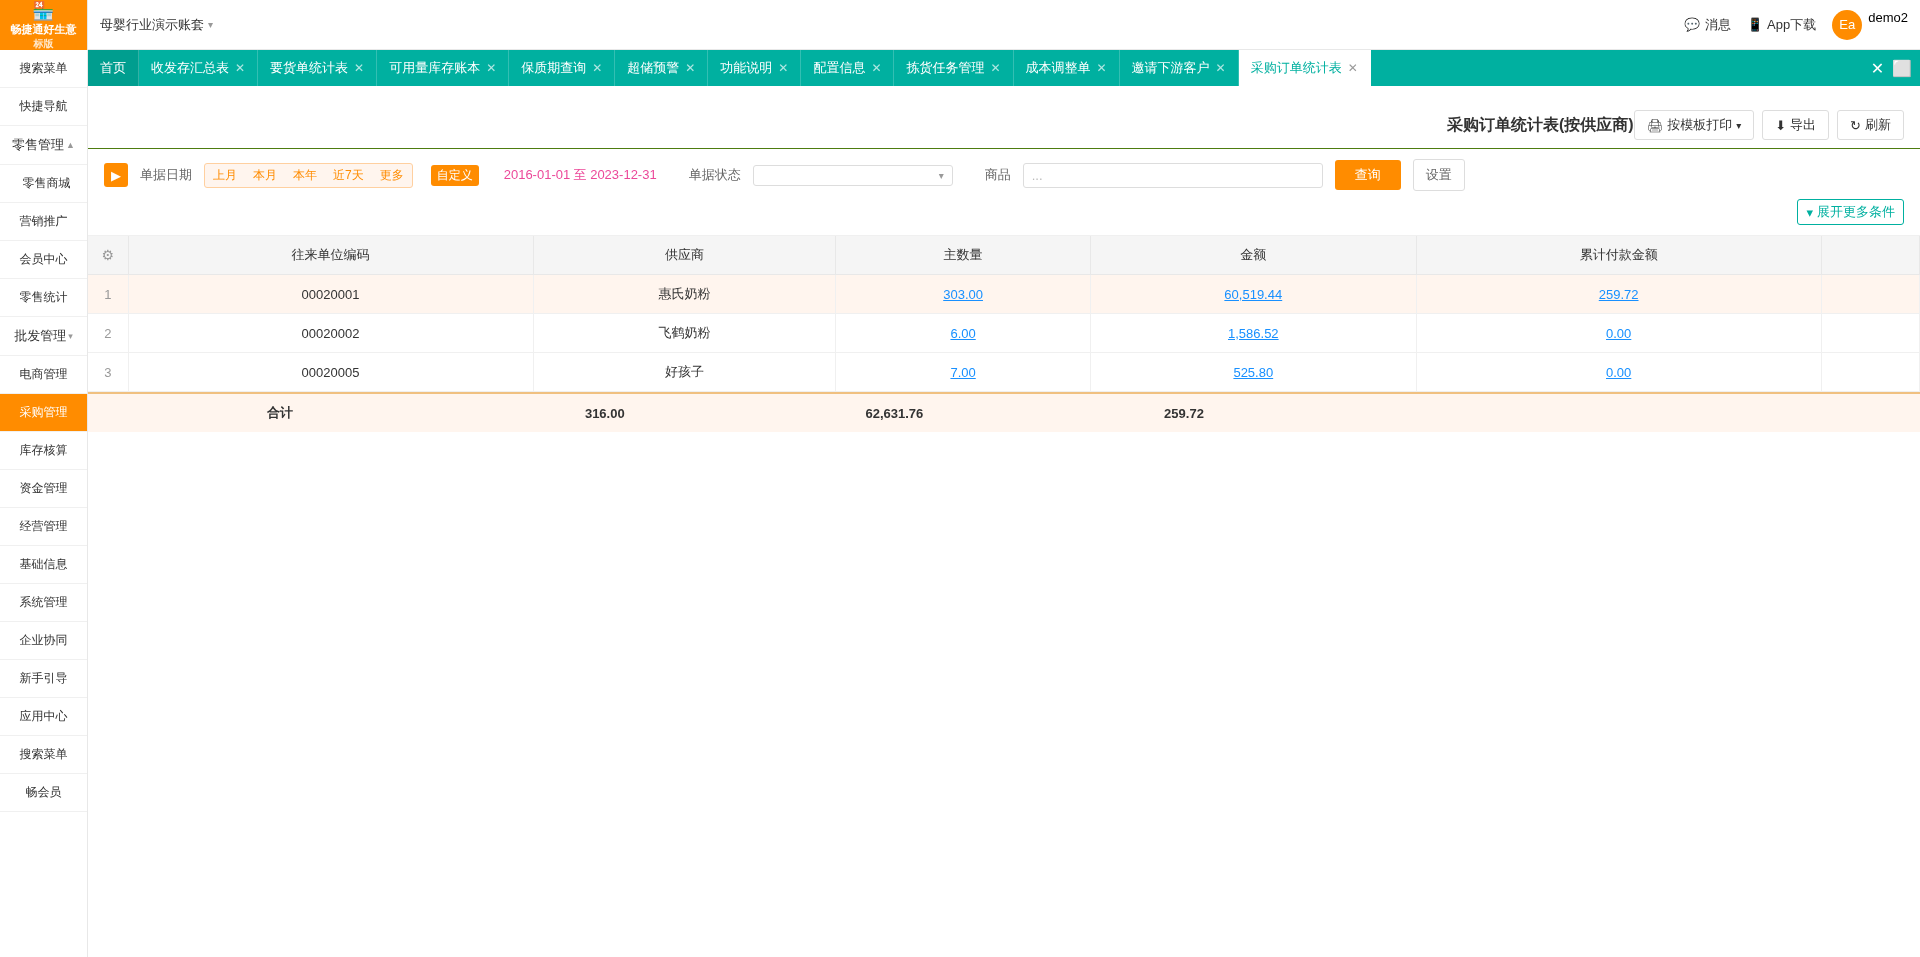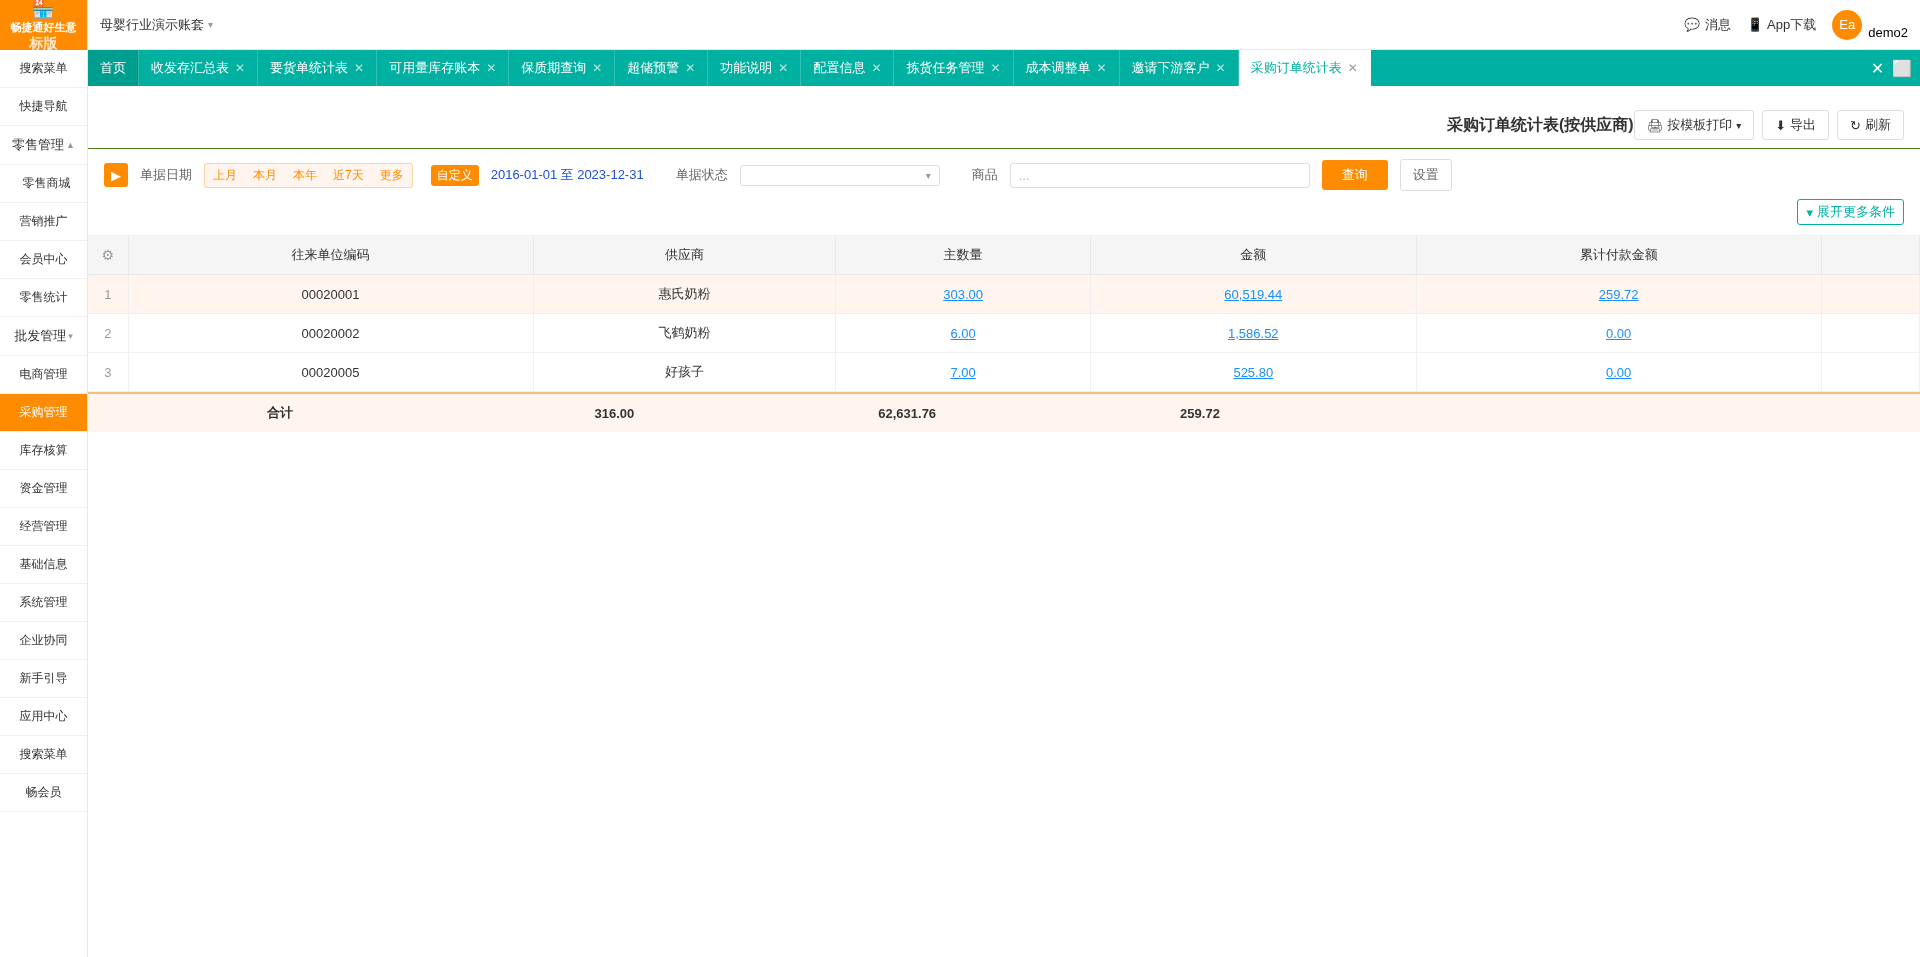--- a/index.html
+++ b/index.html
@@ -14,21 +14,21 @@
     .main { flex: 1; display: flex; flex-direction: column; overflow: hidden; }
 
     
     .topbar { height: 50px; background: #fff; display: flex; align-items: center; justify-content: space-between; padding: 0 12px; border-bottom: 1px solid #e8e8e8; }
     .topbar-left { display: flex; align-items: center; gap: 8px; }
     .topbar-dropdown { display: flex; align-items: center; gap: 4px; color: #333; font-size: 13px; cursor: pointer; }
     .topbar-dropdown .dd-arrow { font-size: 10px; color: #999; }
     .topbar-right { display: flex; align-items: center; gap: 16px; }
     .topbar-msg { display: flex; align-items: center; gap: 4px; font-size: 13px; color: #333; cursor: pointer; }
     .topbar-app { display: flex; align-items: center; gap: 4px; font-size: 13px; color: #333; cursor: pointer; }
-    .topbar-user { display: flex; align-items: flex-end; gap: 6px; cursor: pointer; }
+    .topbar-user { display: flex; align-items: flex-start; gap: 6px; cursor: pointer; }
     .user-avatar { width: 30px; height: 30px; border-radius: 50%; background: #ff8c00; color: #fff; display: flex; align-items: center; justify-content: center; font-size: 12px; }
 
     
     .tabbar { height: 36px; background: #00b0a0; display: flex; align-items: center; overflow-x: auto; flex-shrink: 0; justify-content: flex-end; }
     .tabbar::-webkit-scrollbar { display: none; }
     .tab-item { height: 36px; padding: 0 12px; display: flex; align-items: center; gap: 6px; color: #fff; font-size: 13px; cursor: pointer; white-space: nowrap; border-right: 1px solid rgba(255,255,255,0.2); flex-shrink: 0; }
     .tab-item.active { background: #fff; color: #00b0a0; }
     .tab-item.home { background: rgba(0,0,0,0.1); }
     .tab-close { font-size: 12px; color: rgba(255,255,255,0.7); cursor: pointer; }
     .tab-item.active .tab-close { color: #999; }
@@ -47,57 +47,57 @@
     .btn-export { display: flex; align-items: center; gap: 4px; padding: 5px 12px; border: 1px solid #ddd; border-radius: 3px; background: #fff; color: #333; cursor: pointer; font-size: 13px; }
     .btn-refresh { display: flex; align-items: center; gap: 4px; padding: 5px 12px; border: 1px solid #ddd; border-radius: 3px; background: #fff; color: #333; cursor: pointer; font-size: 13px; }
 
     
     .filter-area { padding: 10px 16px; background: #fff; border-bottom: 1px solid #f0f0f0; }
     .filter-row { display: flex; align-items: center; gap: 12px; flex-wrap: wrap; }
     .filter-label { color: #666; font-size: 13px; white-space: nowrap; }
     .filter-toggle { display: flex; align-items: center; background: #fff5ee; border-radius: 3px; overflow: hidden; border: 1px solid #ffd0a0; }
     .toggle-btn { padding: 3px 8px; font-size: 12px; color: #ff8c00; cursor: pointer; }
     .date-custom { background: #ff8c00; color: #fff; padding: 2px 6px; border-radius: 3px; font-size: 12px; margin-left: 6px; }
-    .date-range { font-size: 12px; color: #1d4ed8; margin-left: 0; }
+    .date-range { font-size: 12px; color: #ec4899; margin-left: 13px; }
     .filter-expand { display: flex; align-items: center; gap: 4px; color: #00b0a0; font-size: 12px; cursor: pointer; border: 1px solid #00b0a0; border-radius: 3px; padding: 3px 8px; margin-left: auto; }
     .select-box { border: 1px solid #ddd; border-radius: 3px; padding: 4px 8px; min-width: 160px; display: flex; align-items: center; justify-content: space-between; cursor: pointer; background: #fff; }
     .select-placeholder { color: #bbb; }
     .btn-search { background: #ff8c00; color: #fff; border: none; border-radius: 3px; padding: 6px 20px; font-size: 13px; cursor: pointer; }
     .btn-setting { background: #fff; color: #666; border: 1px solid #ddd; border-radius: 3px; padding: 6px 12px; font-size: 13px; cursor: pointer; }
 
     
     .collapse-btn { width: 24px; height: 24px; background: #ff8c00; border-radius: 3px; display: flex; align-items: center; justify-content: center; color: #fff; cursor: pointer; font-size: 14px; flex-shrink: 0; }
 
     
     .table-wrapper { padding: 0; }
     table { width: 100%; border-collapse: collapse; }
     th { background: #f5f5f5; padding: 10px 12px; text-align: center; font-weight: normal; color: #333; border-bottom: 1px solid #e8e8e8; border-right: 1px solid #e8e8e8; font-size: 13px; }
     td { padding: 10px 12px; text-align: center; border-bottom: 1px solid #f0f0f0; border-right: 1px solid #f0f0f0; font-size: 13px; color: #333; }
     tr:nth-child(1) { background: #fff5ee; }
     .td-num { color: #1890ff; text-decoration: underline; cursor: pointer; }
     .row-num { color: #999; }
     .settings-icon { color: #999; font-size: 14px; }
 
     
-    .table-footer { background: #fff5ee; display: flex; align-items: center; padding: 10px 12px; border-top: 2px solid #f0c080; gap: 16px; }
+    .table-footer { background: #fff5ee; display: flex; align-items: center; padding: 10px 12px; border-top: 2px solid #f0c080; }
     .footer-label { color: #333; font-weight: bold; width: 360px; text-align: center; }
     .footer-val { flex: 1; text-align: center; color: #333; font-weight: bold; }
 
     
     .sitem { padding: 10px 4px 10px 4px; font-size: 12px; color: #333; text-align: center; cursor: pointer; border-bottom: 1px solid #f0f0f0; }
     .sitem.active { background: #ff8c00; color: #fff; }
   </style>
 </head>
 <body>
 
 <div class="sidebar">
   <div class="sidebar-logo">
     <span class="logo-icon">🏪</span>
     <span style="font-size:11px;">畅捷通好生意</span>
-    <span style="font-size:14px;opacity:0.8;">标版</span>
+    <span style="font-size:10px;opacity:0.8;">标版</span>
   </div>
   <div class="sitem">搜索菜单</div>
   <div class="sitem">快捷导航</div>
   <div class="sitem" style="display:flex;align-items:center;justify-content:center;gap:2px;">
     <span>零售管理</span>
     <span style="font-size:9px;color:#999;">▲</span>
   </div>
   <div class="sitem" style="padding-left:10px;">零售商城</div>
   <div class="sitem">营销推广</div>
   <div class="sitem">会员中心</div>

